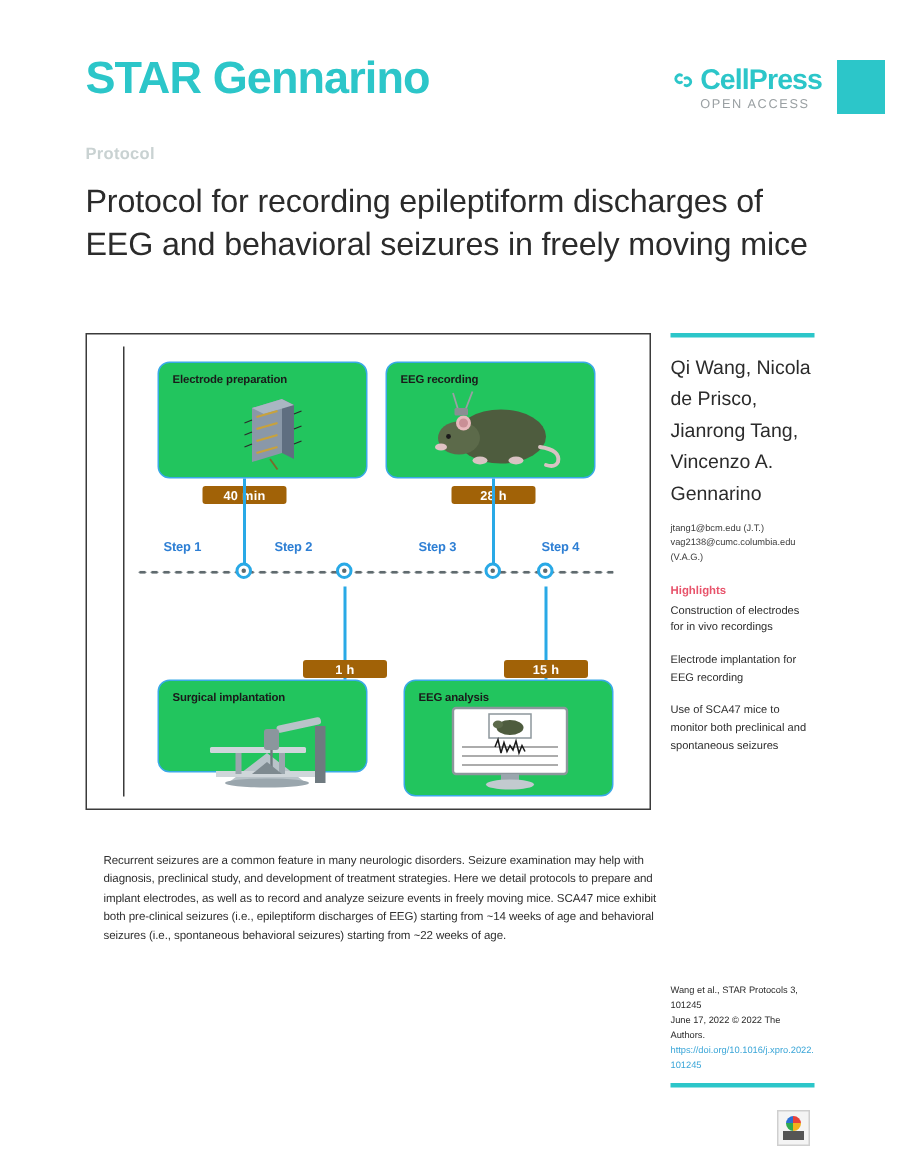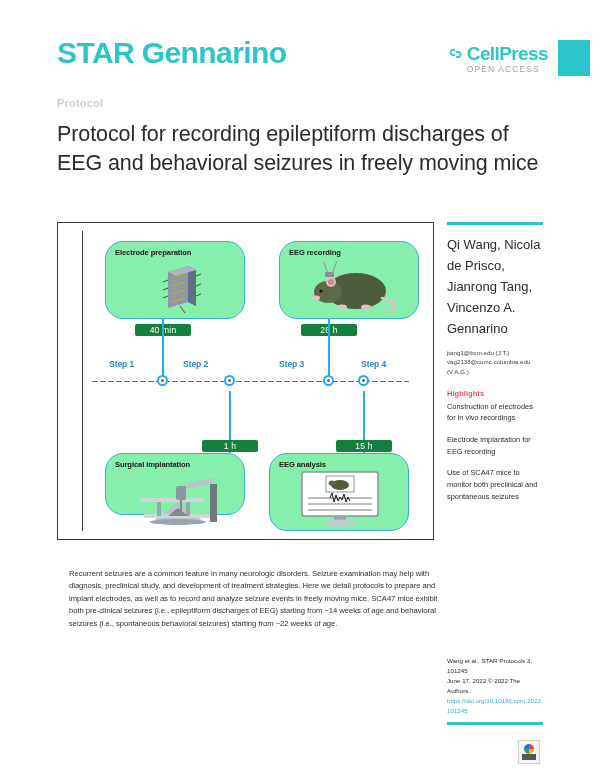--- a/index.html
+++ b/index.html
@@ -108,44 +108,44 @@
     position: absolute;
     left: 24px;
     top: 8px;
     right: 8px;
     bottom: 8px;
     border-left: 1.3px solid #3b3b3b;
   }
   .panel {
     position: absolute;
     border: 1.6px solid #3aa9e8;
-    border-radius: 18px;
-    background: #86efac;
+    border-radius: 8px;
+    background: #22c55e;
     box-sizing: border-box;
   }
   .panel-label {
     position: absolute;
     left: 9px;
     top: 6px;
     font-size: 7.6px;
     font-weight: bold;
     color: #1a1a1a;
     letter-spacing: -0.1px;
   }
   .p-tl { left: 22px;  top: 10px;  width: 140px; height: 78px; }
-  .p-tr { left: 196px; top: 10px;  width: 140px; height: 78px; }
+  .p-tr { left: 174px; top: 10px;  width: 140px; height: 78px; }
   .p-bl { left: 22px;  top: 222px; width: 140px; height: 62px; }
   .p-br { left: 186px; top: 222px; width: 140px; height: 78px; }
 
   .timebox {
     position: absolute;
-    background: #15803d;
+    background: #a16207;
     color: #ffffff;
     font-size: 8.5px;
-    font-weight: normal;
+    font-weight: bold;
     text-align: center;
     border-radius: 2px;
     line-height: 12px;
     height: 12px;
     width: 56px;
     letter-spacing: 0.2px;
   }
   .t-40  { left: 52px;  top: 93px; }
   .t-28  { left: 218px; top: 93px; }
   .t-1h  { left: 119px; top: 209px; }

